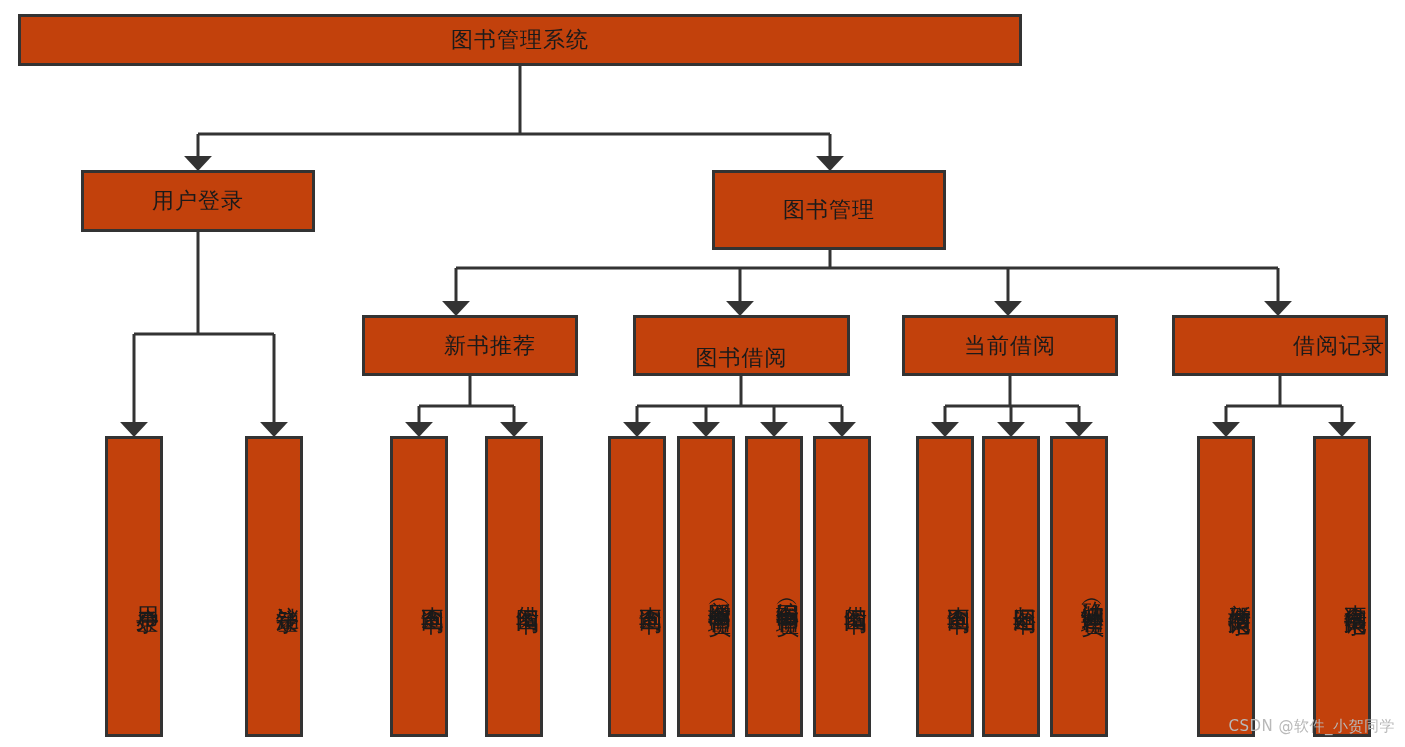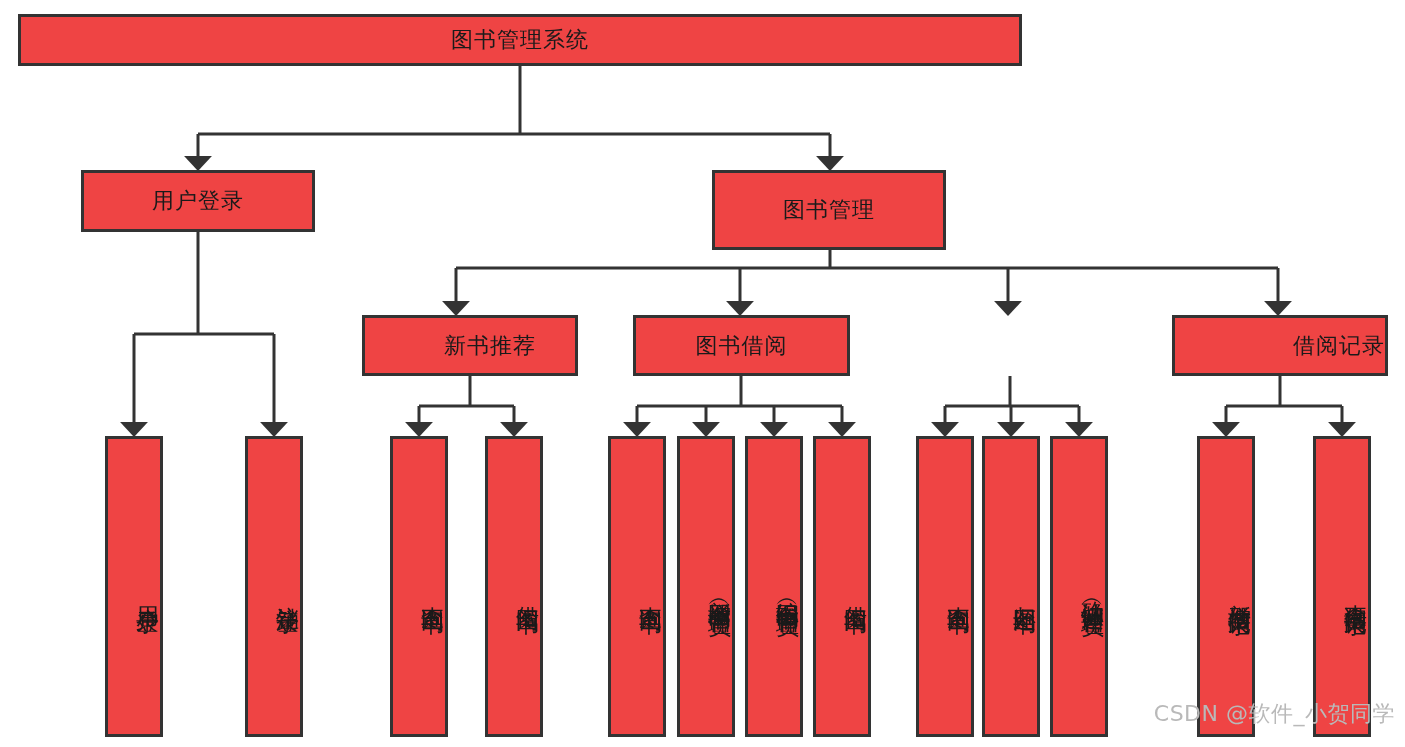--- a/index.html
+++ b/index.html
@@ -22,21 +22,21 @@
     left: 0;
     top: 0;
     width: 1405px;
     height: 747px;
     pointer-events: none;
   }
   .node {
     position: absolute;
     box-sizing: border-box;
     border: 3px solid #333333;
-    background: #ef4444;
+    background: #c2410c;
     display: flex;
     align-items: center;
     justify-content: center;
     color: #1a1a1a;
   }
   .node.horiz {
     font-size: 22px;
     letter-spacing: 1px;
   }
   .node.vert {
@@ -48,22 +48,22 @@
     font-size: 23px;
     line-height: 1.05;
     letter-spacing: 2px;
   }
   .node.vert span {
     display: block;
   }
   #watermark {
     position: absolute;
     right: 10px;
-    bottom: 18px;
-    font-size: 22px;
+    bottom: 11px;
+    font-size: 15px;
     color: #b9b9b9;
     letter-spacing: 0.5px;
     white-space: nowrap;
   }
 </style>
 </head>
 <body>
 
 <div id="canvas">
 
@@ -124,22 +124,25 @@
   <div class="node horiz" style="left:81px; top:170px; width:234px; height:62px;">
     <span>用户登录</span>
   </div>
   <div class="node horiz" style="left:712px; top:170px; width:234px; height:80px;">
     <span>图书管理</span>
   </div>
 
   <div class="node horiz" style="left:362px; top:315px; width:216px; height:61px;padding-left:40px;">
     <span>新书推荐</span>
   </div>
-  <div class="node horiz" style="left:633px; top:315px; width:217px; height:61px;">
+  <div class="node horiz" style="left:633px; top:315px; width:217px; height:61px;align-items:flex-end;">
     <span>图书借阅</span>
+  </div>
+  <div class="node horiz" style="left:902px; top:315px; width:216px; height:61px;">
+    <span>当前借阅</span>
   </div>
   <div class="node horiz" style="left:1172px; top:315px; width:216px; height:61px;justify-content:flex-end;">
     <span>借阅记录</span>
   </div>
 
   <div class="node vert" style="left:105px; top:436px; width:58px; height:301px;">
     <span>用户登录</span>
   </div>
   <div class="node vert" style="left:245px; top:436px; width:58px; height:301px;">
     <span>注销登录</span>

